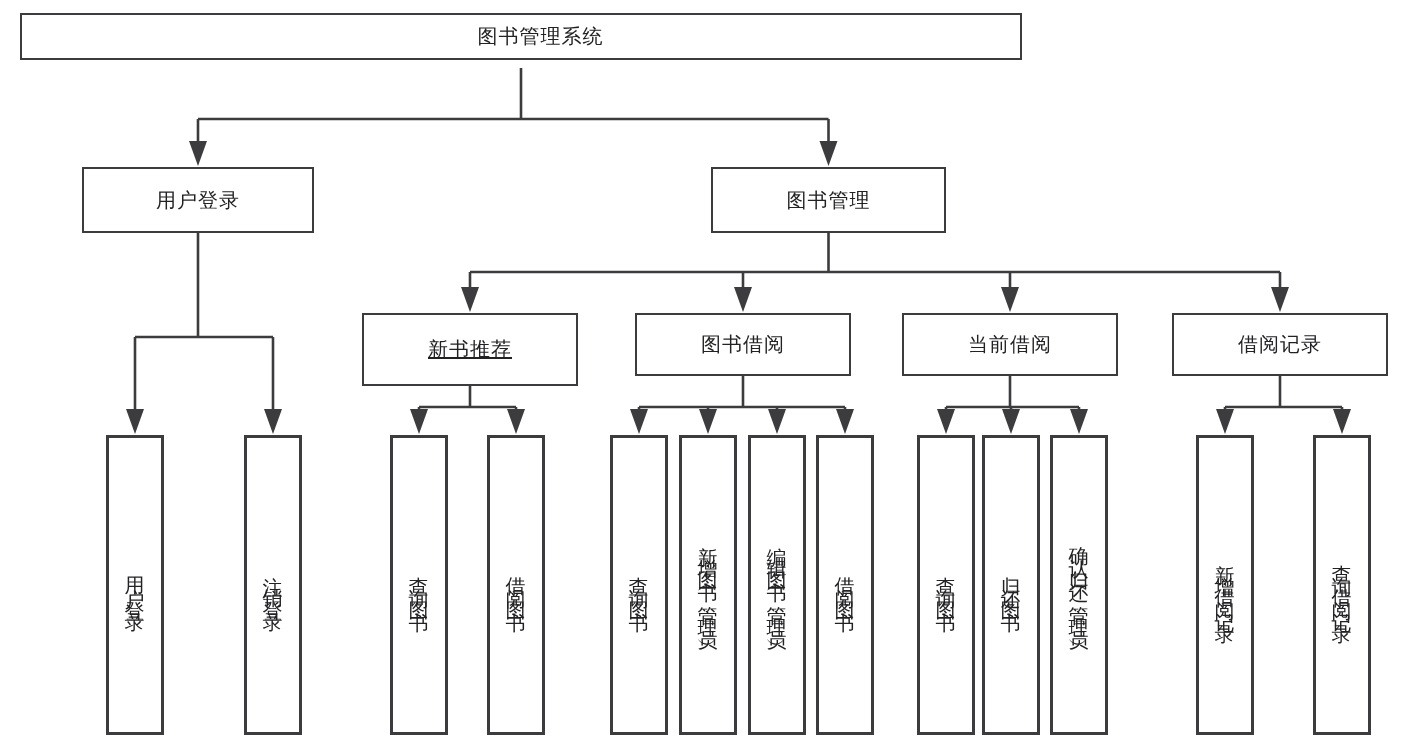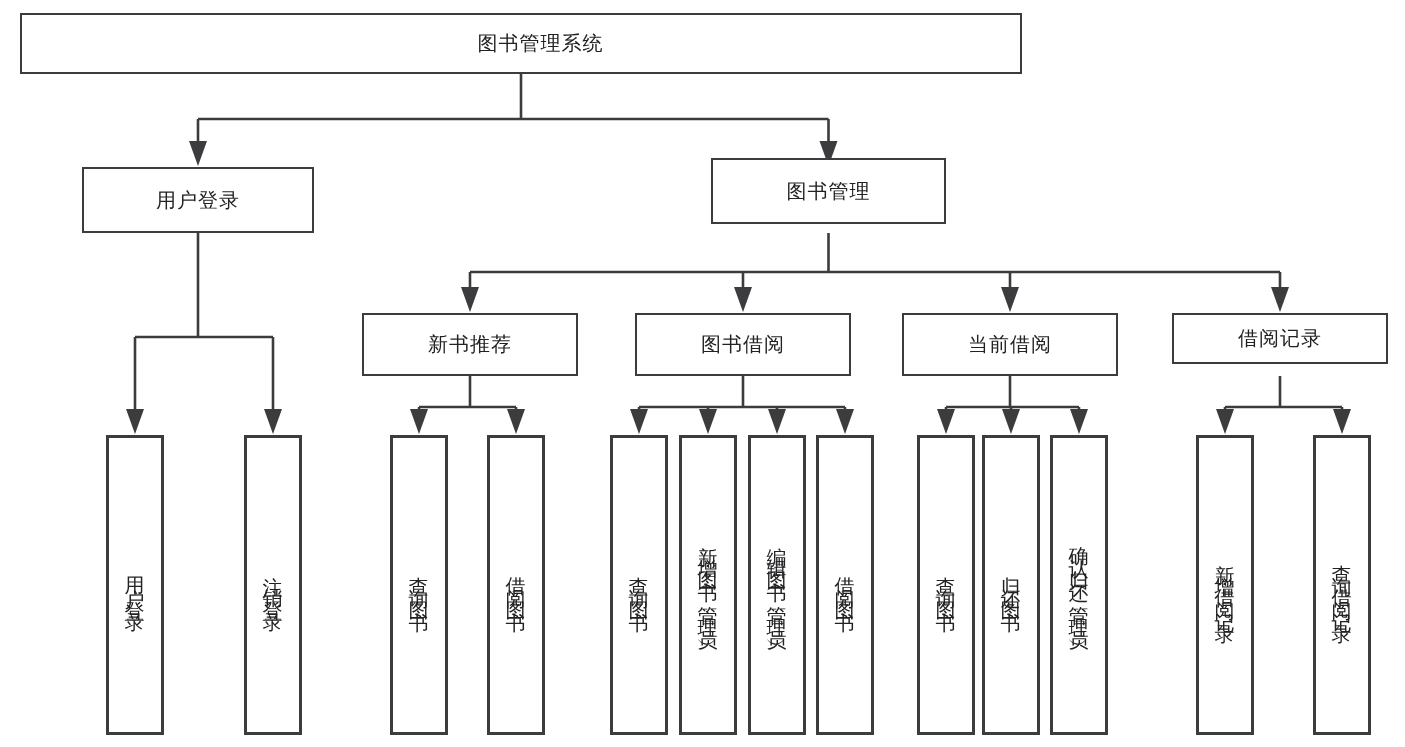--- a/index.html
+++ b/index.html
@@ -117,41 +117,41 @@
       <polygon points="1070,409 1088,409 1079,434"></polygon>
     </g>
 
     <g>
       <path d="M1280,376 V408.3 M1225,407 H1342 M1225,407 V412 M1342,407 V412"></path>
       <polygon points="1216,409 1234,409 1225,434"></polygon>
       <polygon points="1333,409 1351,409 1342,434"></polygon>
     </g>
   </svg>
 
-  <div class="node root" style="left:20px; top:13px; width:1002px; height:61px;padding-left:39px;">
+  <div class="node root" style="left:20px; top:13px; width:1002px; height:47px;padding-left:39px;">
     <span class="label">图书管理系统</span>
   </div>
 
   <div class="node mid" style="left:82px; top:167px; width:232px; height:66px;">
     <span class="label">用户登录</span>
   </div>
-  <div class="node mid" style="left:711px; top:158px; width:235px; height:66px;">
+  <div class="node mid" style="left:711px; top:167px; width:235px; height:66px;">
     <span class="label">图书管理</span>
   </div>
 
-  <div class="node mid" style="left:362px; top:313px; width:216px; height:63px;">
+  <div class="node mid" style="left:362px; top:313px; width:216px; height:73px;text-decoration:underline;">
     <span class="label">新书推荐</span>
   </div>
   <div class="node mid" style="left:902px; top:313px; width:216px; height:63px;">
     <span class="label">当前借阅</span>
   </div>
   <div class="node mid" style="left:635px; top:313px; width:216px; height:63px;">
     <span class="label">图书借阅</span>
   </div>
-  <div class="node mid" style="left:1172px; top:313px; width:216px; height:51px;">
+  <div class="node mid" style="left:1172px; top:313px; width:216px; height:63px;">
     <span class="label">借阅记录</span>
   </div>
 
   <div class="node leaf" style="left:106px; top:435px; width:58px; height:300px;">
     <span class="label">用户登录</span>
   </div>
   <div class="node leaf" style="left:244px; top:435px; width:58px; height:300px;">
     <span class="label">注销登录</span>
   </div>
 

